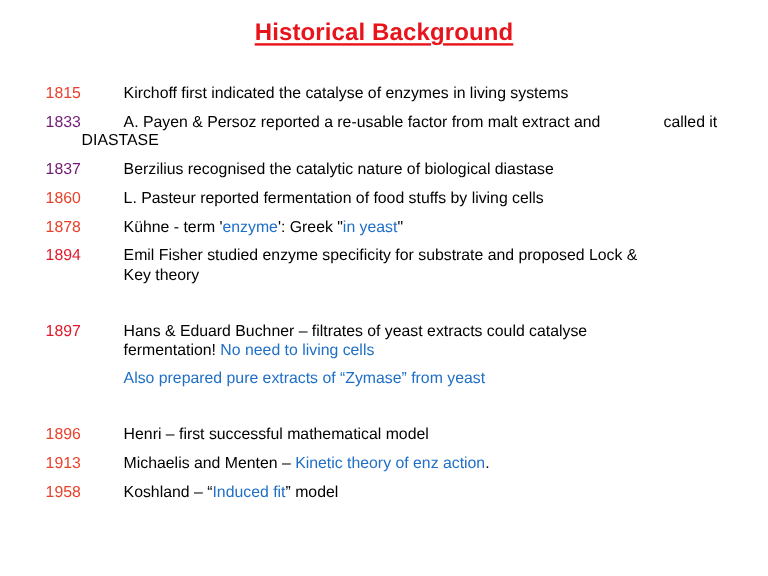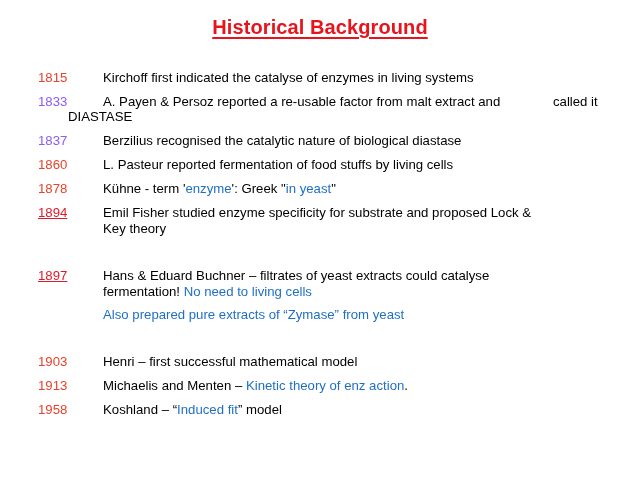--- a/index.html
+++ b/index.html
@@ -9,22 +9,22 @@
     }
     .title {
       position: absolute; top: 16px; left: 0; width: 640px; text-align: center;
       font-size: 20px; font-weight: bold; color: #e8141c; text-decoration: underline;
       text-decoration-thickness: 2px; text-underline-offset: 3px; letter-spacing: 0.1px;
     }
     .row { position: absolute; left: 0; width: 640px; font-size: 13.2px; line-height: 17px; }
     .year { position: absolute; left: 38px; }
     .text { position: absolute; left: 103px; width: 520px; }
     .y-orange { color: #e8412c; }
-    .y-red { color: #e01a2a; text-decoration: underline; }
-    .y-black { color: #8b5cf6; }
+    .y-red { color: #e01a2a; }
+    .y-black { color: #701a75; }
     .blue { color: #1f6fc6; }
     .u { }
     .wrap-diastase { position: absolute; left: 68px; }
     .called { position: absolute; left: 553px; text-align: right; }
   </style>
 </head>
 <body>
 
 <div class="title">Historical Background</div>
 
@@ -70,21 +70,21 @@
   <span class="text"><span class="u">Hans &amp;  Eduard Buchner</span><span> – filtrates of yeast extracts could catalyse</span></span>
 </div>
 <div class="row" style="top:283px;">
   <span class="text"><span>fermentation! </span><span class="blue">No need to living cells</span></span>
 </div>
 <div class="row" style="top:306px;">
   <span class="text blue">Also prepared pure extracts of “Zymase” from yeast</span>
 </div>
 
 <div class="row" style="top:353px;">
-  <span class="year y-orange">1903</span>
+  <span class="year y-orange">1896</span>
   <span class="text"><span class="u">Henri</span><span> – first successful mathematical model</span></span>
 </div>
 
 <div class="row" style="top:377px;">
   <span class="year y-orange">1913</span>
   <span class="text"><span class="u">Michaelis and Menten</span><span> – </span><span class="blue">Kinetic theory of enz action</span><span>.</span></span>
 </div>
 
 <div class="row" style="top:401px;">
   <span class="year y-orange">1958</span>

